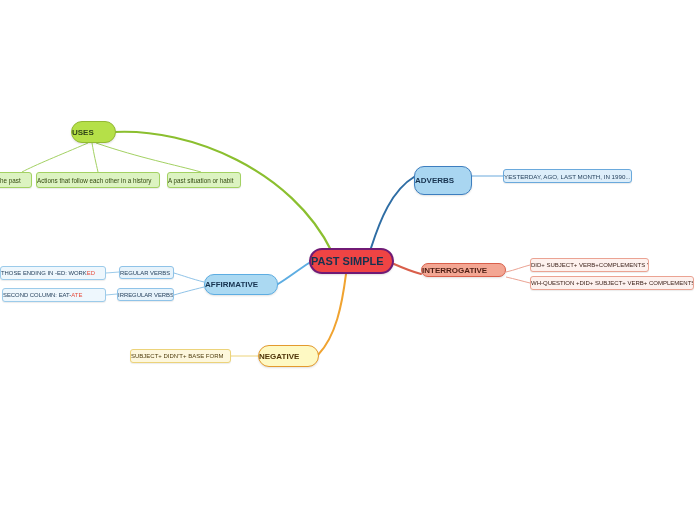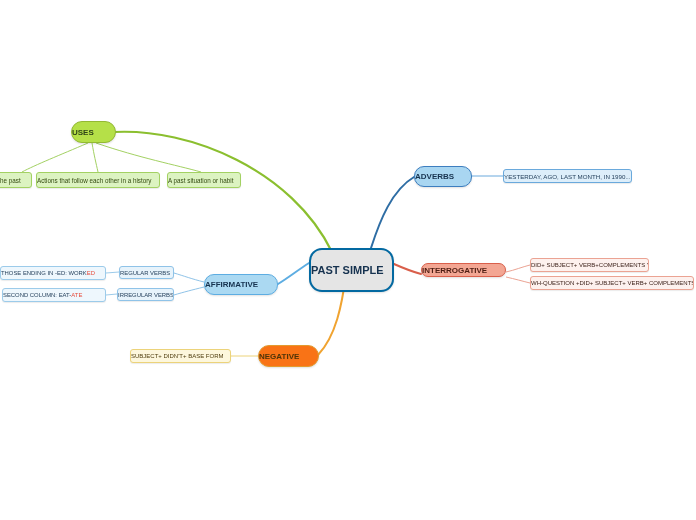--- a/index.html
+++ b/index.html
@@ -18,39 +18,39 @@
     border-radius:12px;font-weight:bold;
     box-shadow:0 1px 2px rgba(0,0,0,0.12);
   }
   .leaf{
     border-radius:3px;font-weight:normal;
     box-shadow:0 1px 1px rgba(0,0,0,0.08);
     overflow:hidden;
   }
   
   .center-node{
-    left:309px;top:248px;width:85px;height:44px;
-    background:#e5e5e5;border:2px solid #0369a1;border-radius:13px;
+    left:309px;top:248px;width:85px;height:26px;
+    background:#ef4444;border:2px solid #701a75;border-radius:13px;
     font-size:11px;color:#16324f;
   }
   
   .uses-node{
     left:71px;top:121px;width:45px;height:22px;
     background:#b5e048;border:1.5px solid #93b933;border-radius:11px;
     font-size:8px;color:#2f4417;
   }
   .uses-leaf{
     background:#dcf3c1;border:1px solid #a3d163;font-size:6.3px;color:#32490f;
   }
   .uses-leaf-1{left:-8px;top:172px;width:40px;height:16px;}
   .uses-leaf-2{left:36px;top:172px;width:124px;height:16px;}
   .uses-leaf-3{left:167px;top:172px;width:74px;height:16px;}
   
   .adverbs-node{
-    left:414px;top:166px;width:58px;height:21px;
+    left:414px;top:166px;width:58px;height:29px;
     background:#a9d6f1;border:1.5px solid #3d7ebf;border-radius:10px;
     font-size:8px;color:#16324f;
   }
   .adverbs-leaf{
     left:503px;top:169px;width:129px;height:14px;
     background:#ddeefa;border:1px solid #6aa9dc;font-size:6.2px;color:#1f3b57;
   }
   
   .interrogative-node{
     left:421px;top:263px;width:85px;height:14px;
@@ -75,21 +75,21 @@
   .affirmative-leaf-irr{left:117px;top:288px;width:57px;height:13px;}
   .affirmative-detail{
     background:#eef7fd;border:1px solid #9ccbea;font-size:5.9px;color:#1f3b57;
   }
   .affirmative-detail-1{left:0px;top:266px;width:106px;height:14px;}
   .affirmative-detail-2{left:2px;top:288px;width:104px;height:14px;}
   .hl-red{color:#e74c3c;}
   
   .negative-node{
     left:258px;top:345px;width:61px;height:22px;
-    background:#f97316;border:1.5px solid #e39a2e;border-radius:11px;
+    background:#fef9c3;border:1.5px solid #e39a2e;border-radius:11px;
     font-size:8px;color:#4e3408;
   }
   .negative-leaf{
     left:130px;top:349px;width:101px;height:14px;
     background:#fdf7dd;border:1px solid #ecd37a;font-size:6px;color:#4e3c0d;
   }
 </style>
 </head>
 <body>
 

